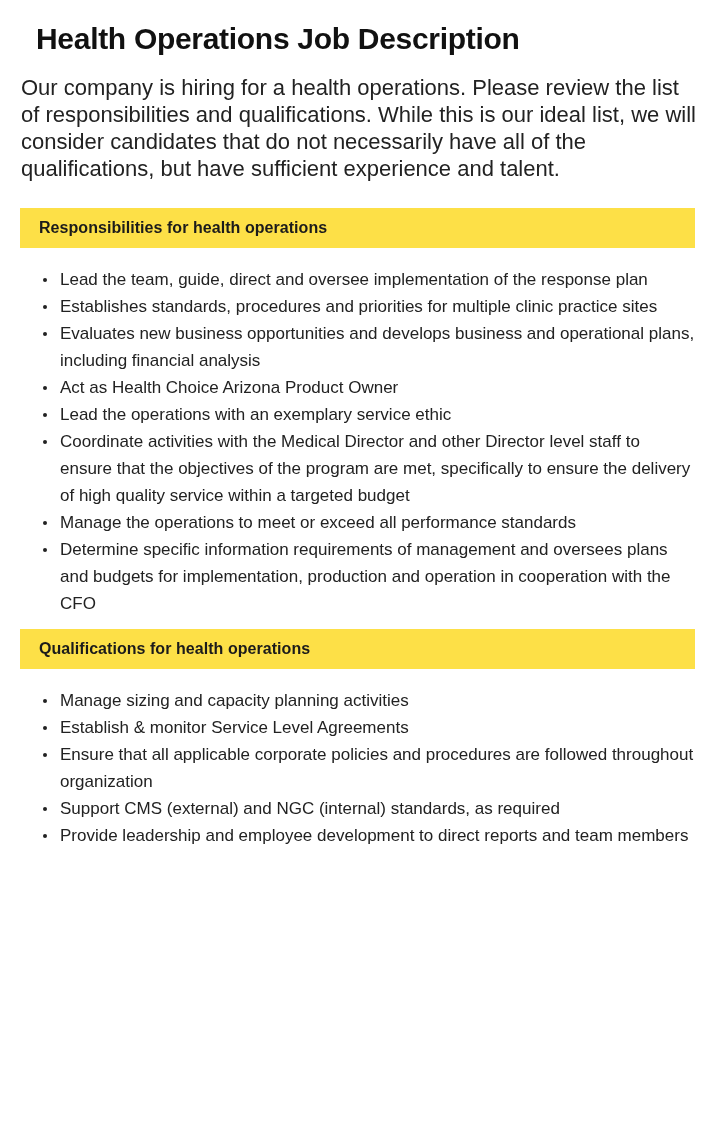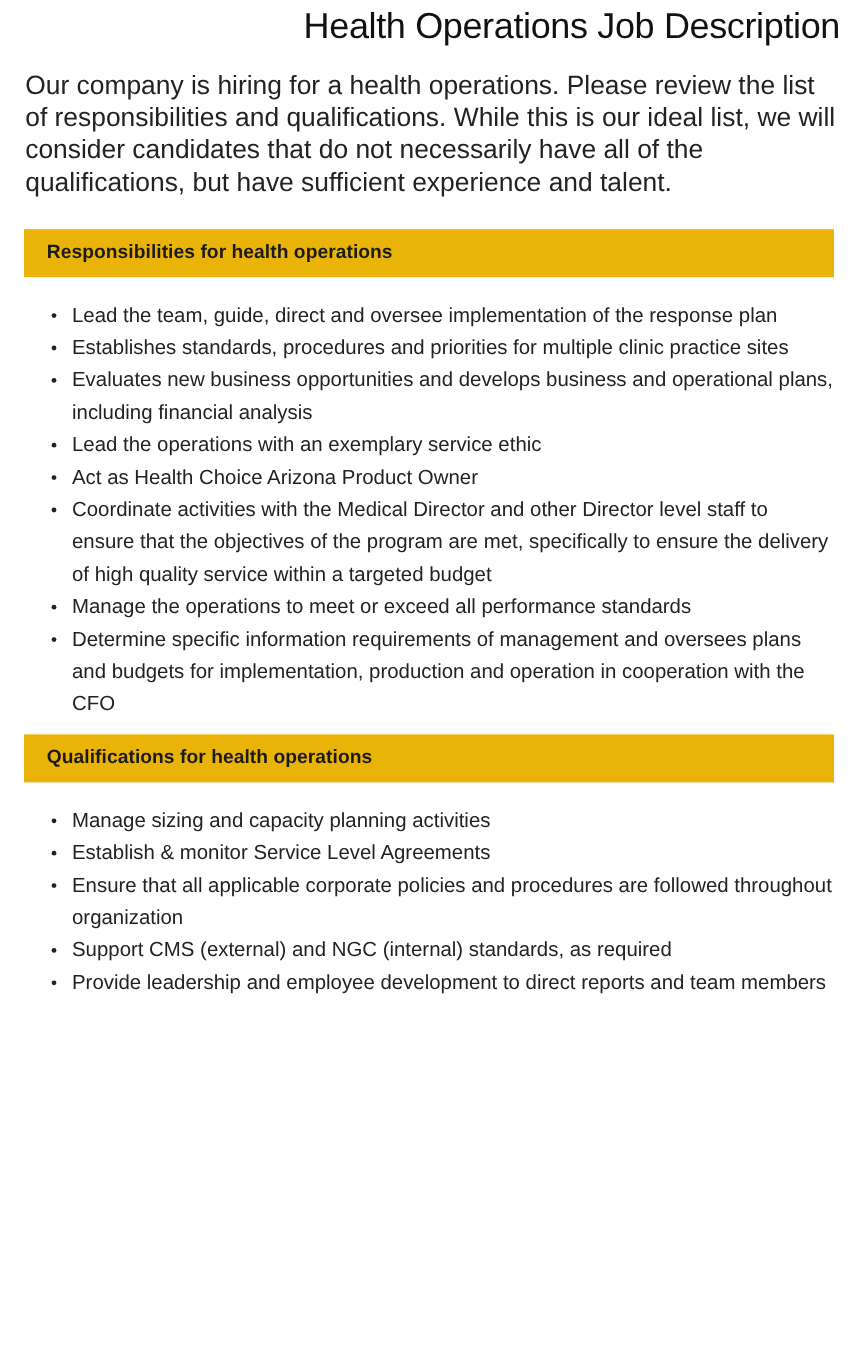--- a/index.html
+++ b/index.html
@@ -19,26 +19,26 @@
     width: 720px;
     min-height: 1133px;
     box-sizing: border-box;
     padding: 0;
     background: #ffffff;
     position: relative;
   }
 
   
   .doc-title {
-    margin: 0;
+    margin: 16px;
     padding: 4px 20px 0 20px;
-    text-align: right;
+    text-align: left;
     font-size: 30px;
     line-height: 38px;
-    font-weight: 400;
+    font-weight: 700;
     letter-spacing: -0.3px;
     color: #111111;
   }
 
   
   .intro {
     margin: 15px 0 0 0;
     padding: 0 24px 0 21px;
     font-size: 22px;
     line-height: 27px;
@@ -49,21 +49,21 @@
 
   
   .section {
     margin-top: 26px;
   }
   .section + .section {
     margin-top: 12px;
   }
   .section-header-bar {
     margin: 0 25px 0 20px;
-    background: #eab308;
+    background: #fde047;
     height: 40px;
     display: flex;
     align-items: center;
     padding: 0 0 0 19px;
     box-sizing: border-box;
   }
   .section-header-label {
     font-size: 16px;
     line-height: 20px;
     font-weight: 700;
@@ -112,22 +112,22 @@
 
   <div class="sections-container">
       <div class="section">
         <div class="section-header-bar">
           <span class="section-header-label">Responsibilities for health operations</span>
         </div>
         <ul class="bullet-list">
           <li class="bullet-item">Lead the team, guide, direct and oversee implementation of the response plan</li>
           <li class="bullet-item">Establishes standards, procedures and priorities for multiple clinic practice sites</li>
           <li class="bullet-item">Evaluates new business opportunities and develops business and operational plans, including financial analysis</li>
+          <li class="bullet-item">Act as Health Choice Arizona Product Owner</li>
           <li class="bullet-item">Lead the operations with an exemplary service ethic</li>
-          <li class="bullet-item">Act as Health Choice Arizona Product Owner</li>
           <li class="bullet-item">Coordinate activities with the Medical Director and other Director level staff to ensure that the objectives of the program are met, specifically to ensure the delivery of high quality service within a targeted budget</li>
           <li class="bullet-item">Manage the operations to meet or exceed all performance standards</li>
           <li class="bullet-item">Determine specific information requirements of management and oversees plans and budgets for implementation, production and operation in cooperation with the CFO</li>
         </ul>
       </div>
       <div class="section">
         <div class="section-header-bar">
           <span class="section-header-label">Qualifications for health operations</span>
         </div>
         <ul class="bullet-list">

